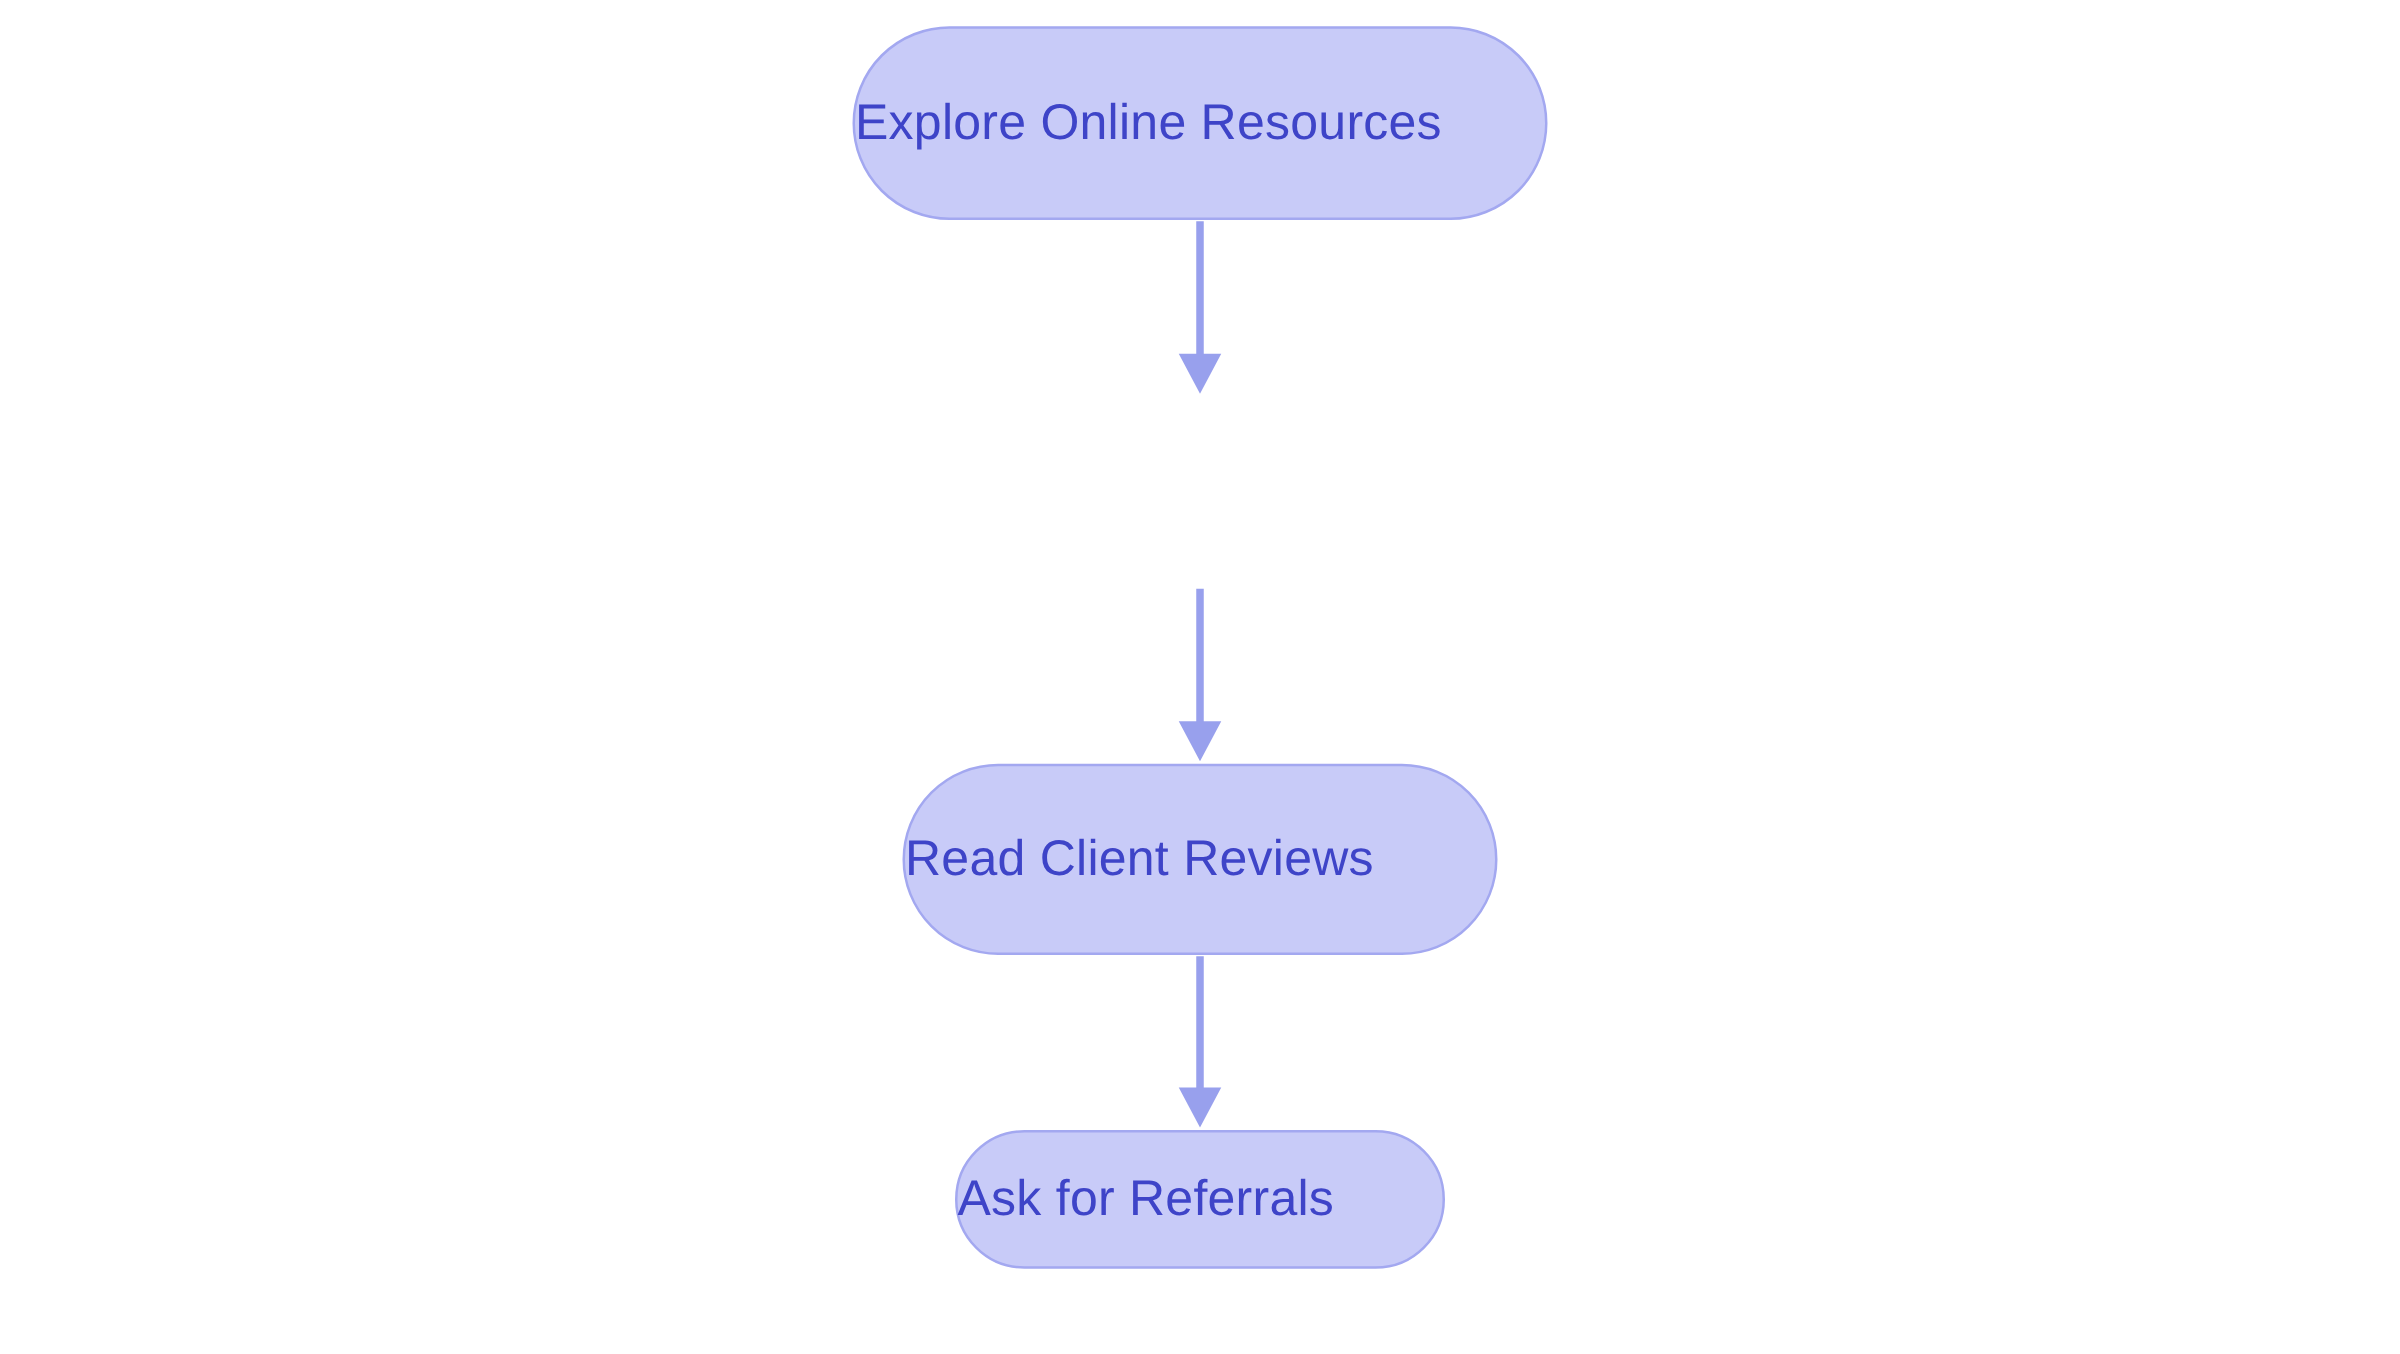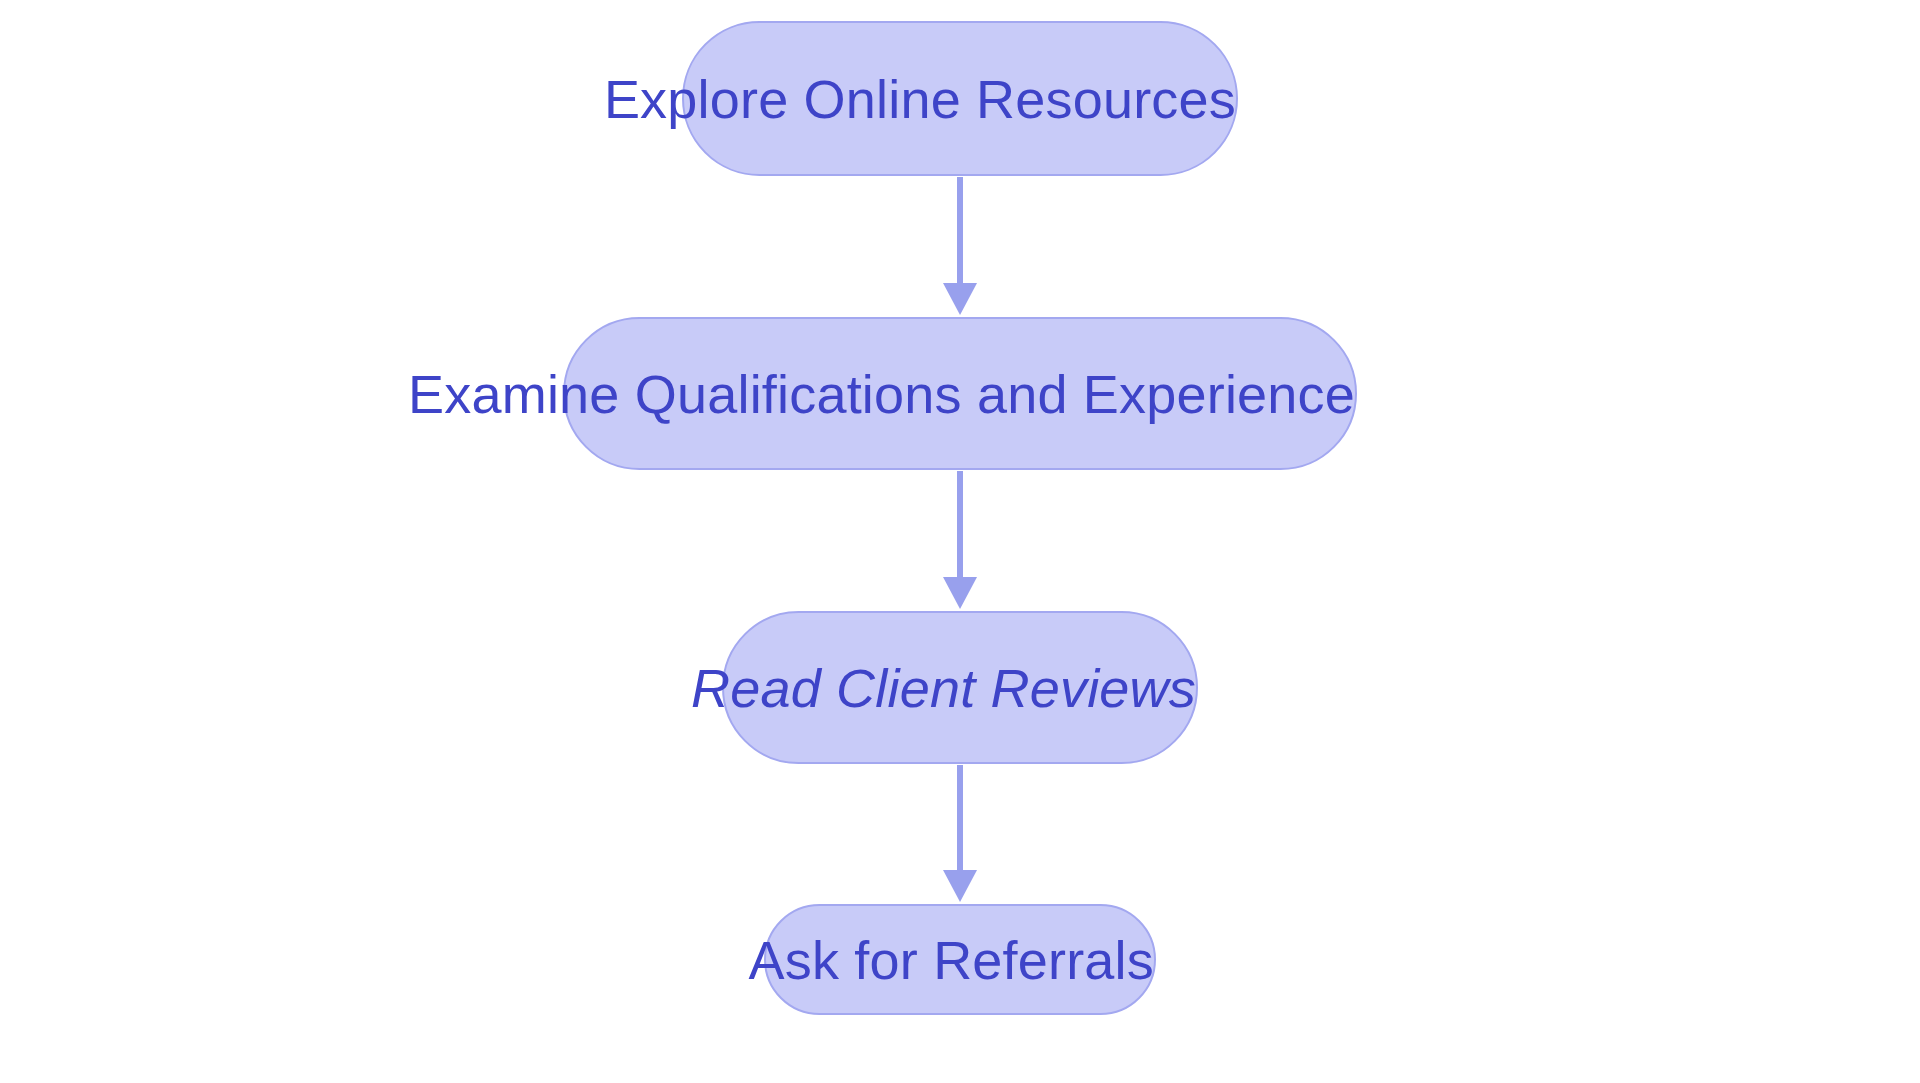--- a/index.html
+++ b/index.html
@@ -18,34 +18,34 @@
     width:1920px;
     height:1083px;
     background:var(--background);
     overflow:hidden;
   }
 
   .node{
     position:absolute;
     display:flex;
     align-items:center;
-    justify-content:flex-end;
+    justify-content:flex-start;
     background:var(--node-fill);
     border:2px solid var(--node-border);
     border-radius:80px;
     color:var(--text);
-    font-size:54px;
+    font-size:40px;
     font-weight:400;
     letter-spacing:0.2px;
     text-align:center;
     white-space:nowrap;
   }
   .n1{left:682px;top:21px;width:556px;height:155px;}
   .n2{left:563px;top:317px;width:794px;height:153px;}
-  .n3{left:722px;top:611px;width:476px;height:153px;font-style:italic;}
+  .n3{left:722px;top:611px;width:476px;height:153px;}
   .n4{left:764px;top:904px;width:392px;height:111px;}
 
   .edge{
     position:absolute;
     left:943px;          
     width:34px;
   }
   .e1{top:177px;height:138px;}
   .e2{top:471px;height:138px;}
   .e3{top:765px;height:137px;}
@@ -76,23 +76,20 @@
 
   <div class="node n1">
     <span>Explore Online Resources</span>
   </div>
 
   <div class="edge e1">
     <div class="shaft"></div>
     <div class="head"></div>
   </div>
 
-  <div class="node n2">
-    <span>Examine Qualifications and Experience</span>
-  </div>
 
   <div class="edge e2">
     <div class="shaft"></div>
     <div class="head"></div>
   </div>
 
   <div class="node n3">
     <span>Read Client Reviews</span>
   </div>
 

